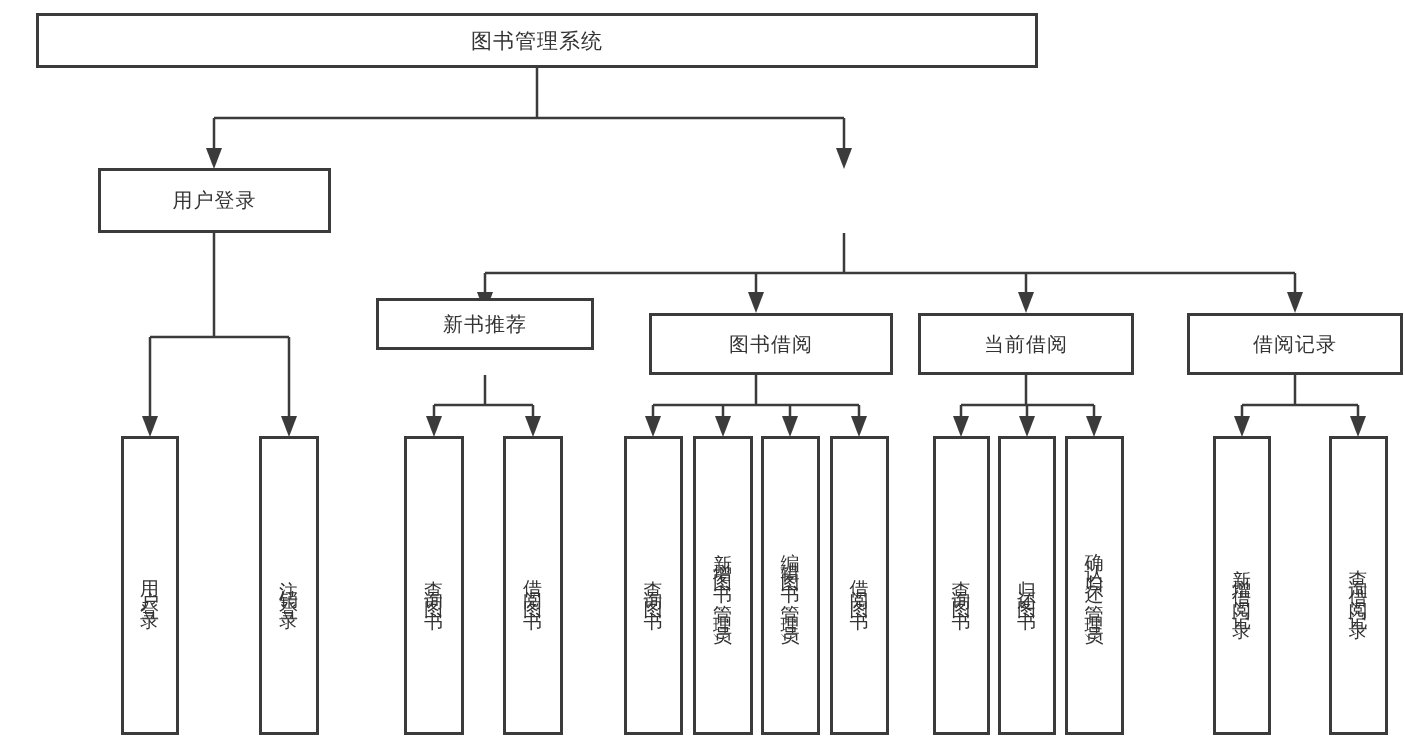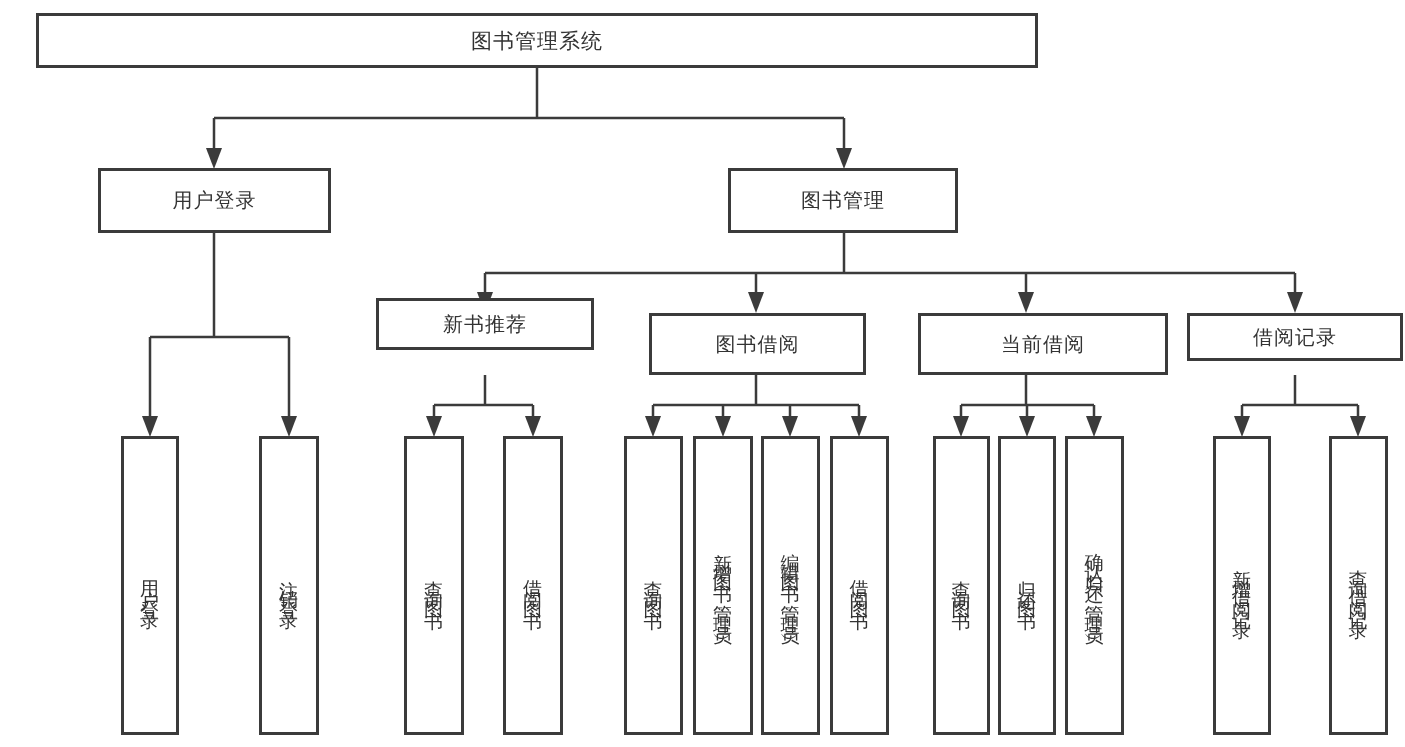--- a/index.html
+++ b/index.html
@@ -102,34 +102,31 @@
     </g>
   </svg>
 
   <div class="box root-box" style="left:20px; top:13px; width:1002px; height:55px;">
     <span class="h-label">图书管理系统</span>
   </div>
 
   <div class="box" style="left:82px; top:168px; width:233px; height:65px;">
     <span class="h-label">用户登录</span>
   </div>
-  <div class="box" style="left:712px; top:168px; width:230px; height:65px;">
-    <span class="h-label">图书管理</span>
-  </div>
 
   <div class="box" style="left:360px; top:298px; width:218px; height:52px;">
     <span class="h-label">新书推荐</span>
   </div>
-  <div class="box" style="left:633px; top:313px; width:217px; height:62px;">
+  <div class="box" style="left:633px; top:313px; width:244px; height:62px;">
     <span class="h-label">图书借阅</span>
   </div>
-  <div class="box" style="left:902px; top:313px; width:250px; height:62px;">
+  <div class="box" style="left:902px; top:313px; width:216px; height:62px;">
     <span class="h-label">当前借阅</span>
   </div>
-  <div class="box" style="left:1171px; top:313px; width:216px; height:48px;">
+  <div class="box" style="left:1171px; top:313px; width:216px; height:62px;">
     <span class="h-label">借阅记录</span>
   </div>
 
   <div class="box leaf" style="left:105px; width:58px;">
     <span class="v-label">用户登录</span>
   </div>
   <div class="box leaf" style="left:243px; width:60px;">
     <span class="v-label">注销登录</span>
   </div>
 

